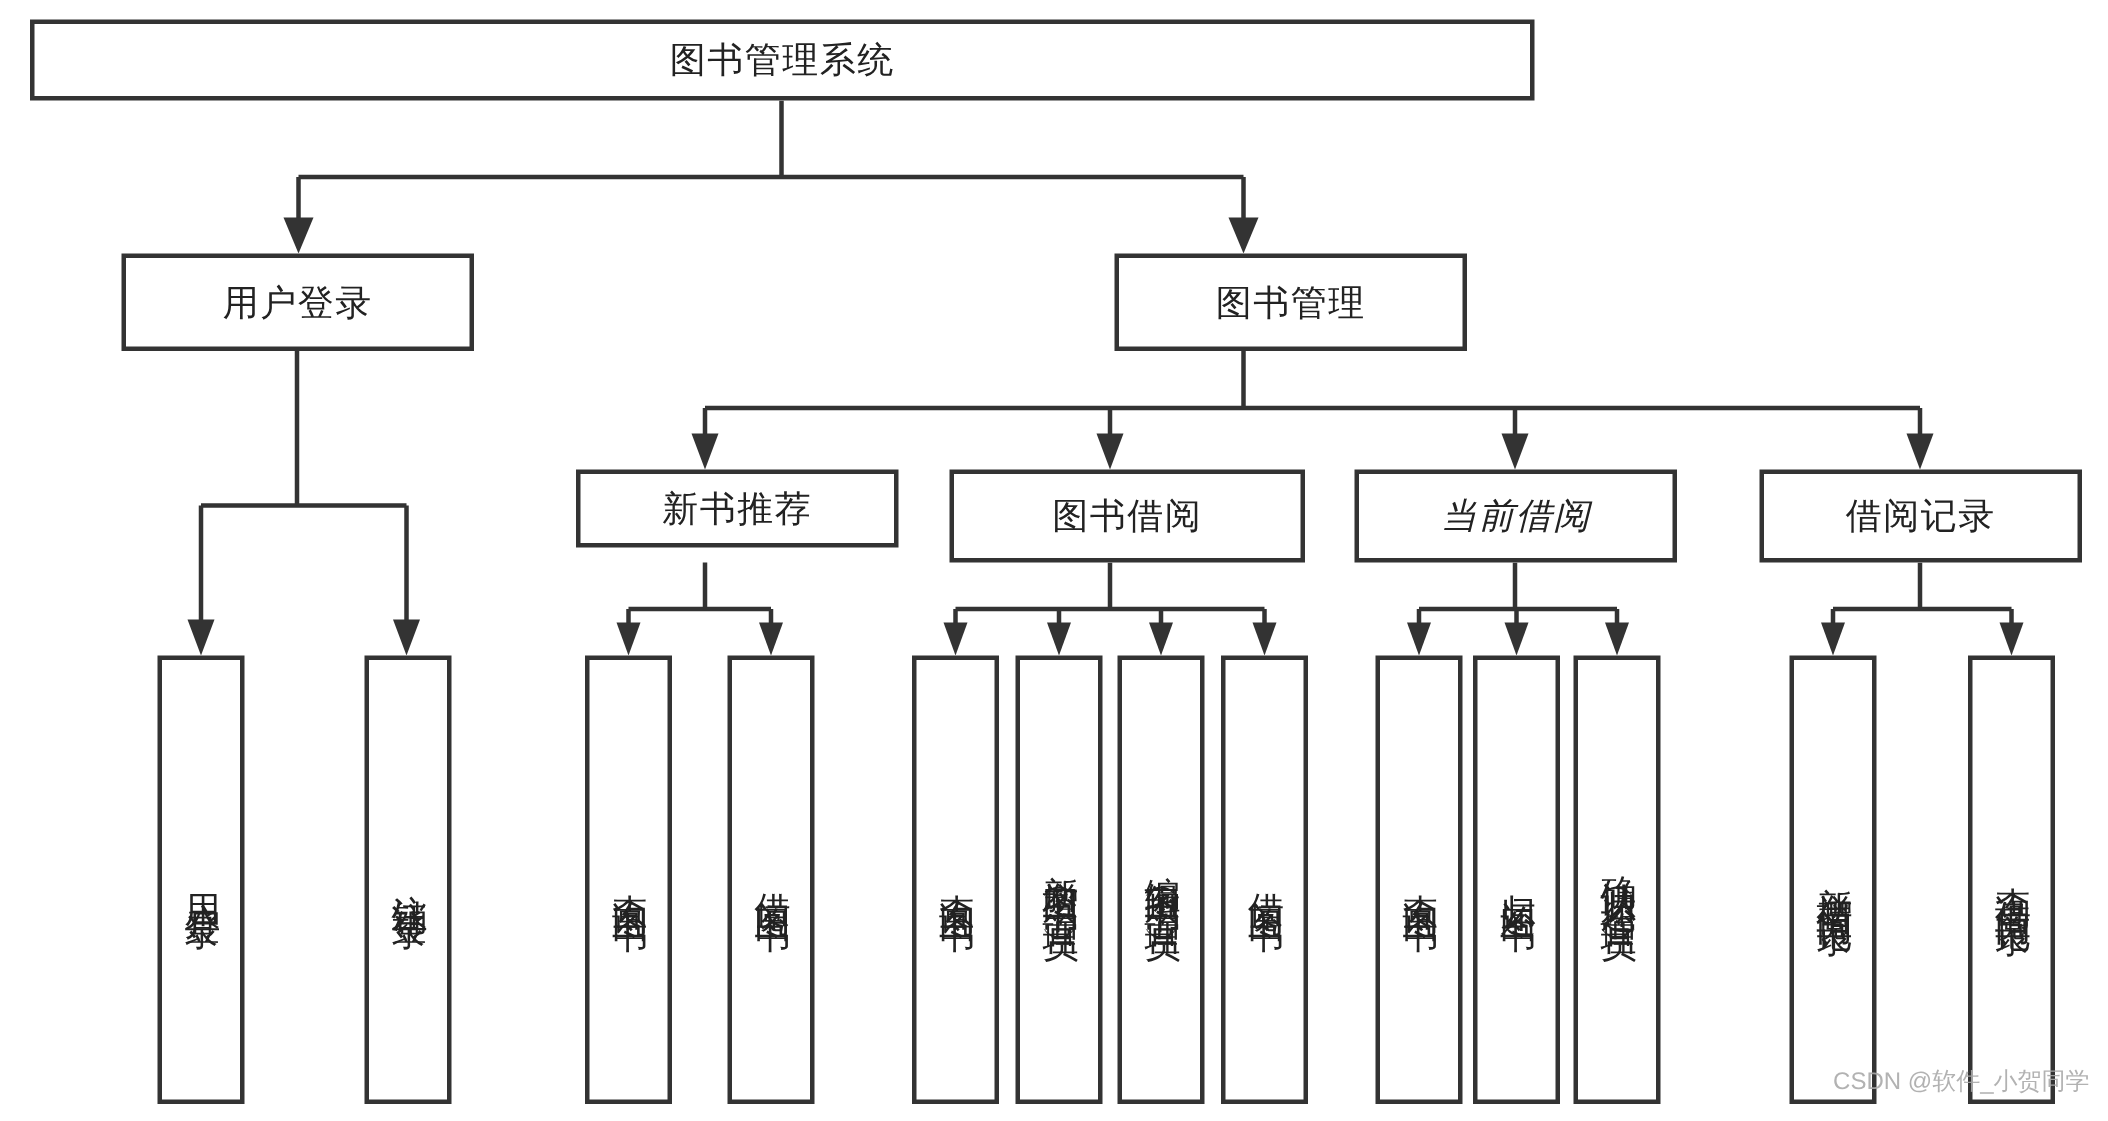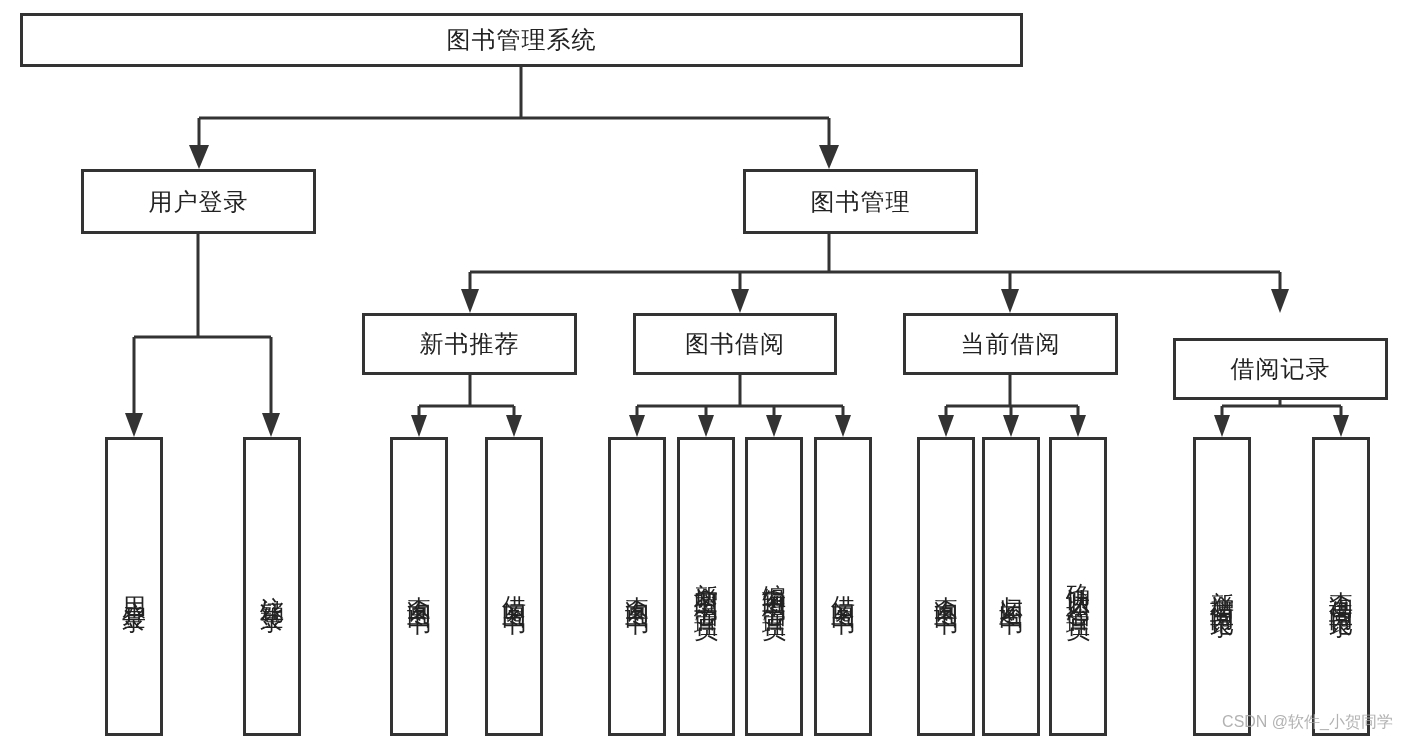--- a/index.html
+++ b/index.html
@@ -112,30 +112,30 @@
     <span>图书管理系统</span>
   </div>
 
   <div class="node h-node" style="left:81px; top:169px; width:235px; height:65px;">
     <span>用户登录</span>
   </div>
   <div class="node h-node" style="left:712px; top:169px; width:235px; height:65px;margin-left:31px;">
     <span>图书管理</span>
   </div>
 
-  <div class="node h-node" style="left:362px; top:313px; width:215px; height:62px;">
+  <div class="node h-node" style="left:384px; top:313px; width:215px; height:52px;">
     <span>新书推荐</span>
   </div>
-  <div class="node h-node" style="left:633px; top:313px; width:204px; height:62px;">
+  <div class="node h-node" style="left:633px; top:313px; width:237px; height:62px;">
     <span>图书借阅</span>
   </div>
-  <div class="node h-node" style="left:903px; top:313px; width:215px; height:62px;">
+  <div class="node h-node" style="left:903px; top:313px; width:215px; height:62px;font-style:italic;">
     <span>当前借阅</span>
   </div>
-  <div class="node h-node" style="left:1173px; top:313px; width:215px; height:62px;margin-top:25px;">
+  <div class="node h-node" style="left:1173px; top:313px; width:215px; height:62px;">
     <span>借阅记录</span>
   </div>
 
   <div class="node v-node" style="left:105px; top:437px; width:58px; height:299px;">
     <span>用户登录</span>
   </div>
   <div class="node v-node" style="left:243px; top:437px; width:58px; height:299px;">
     <span>注销登录</span>
   </div>
 

